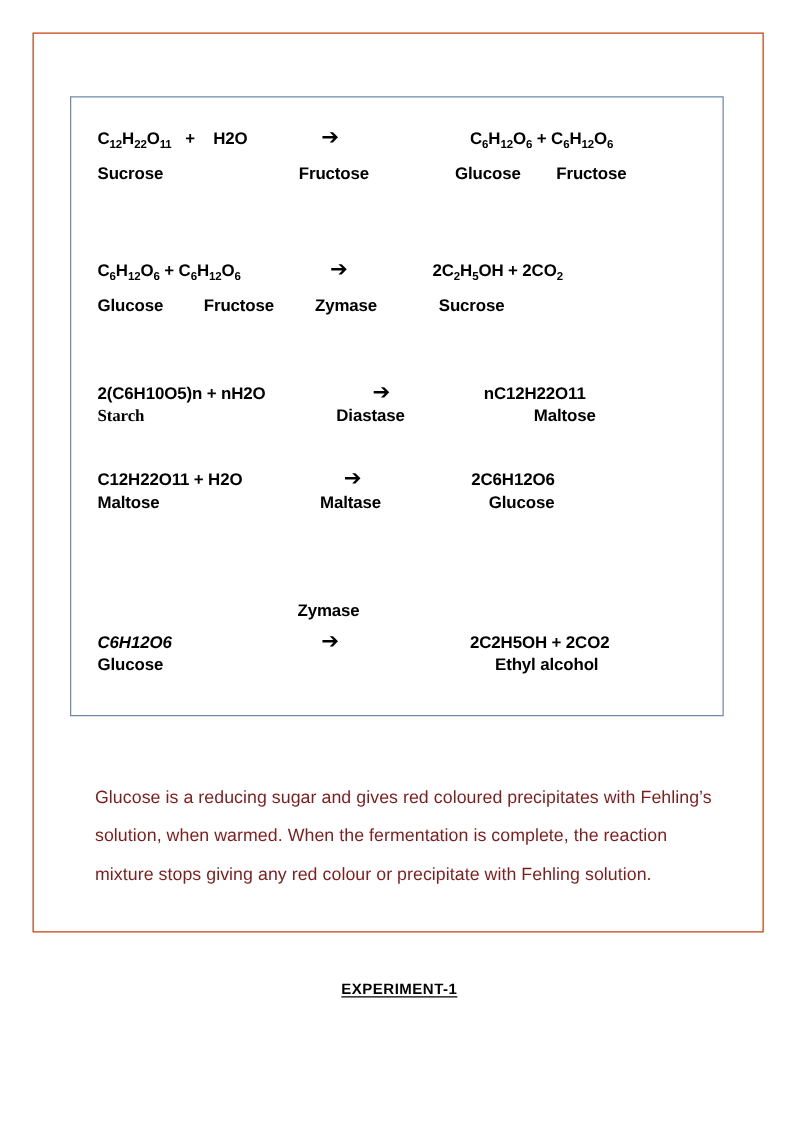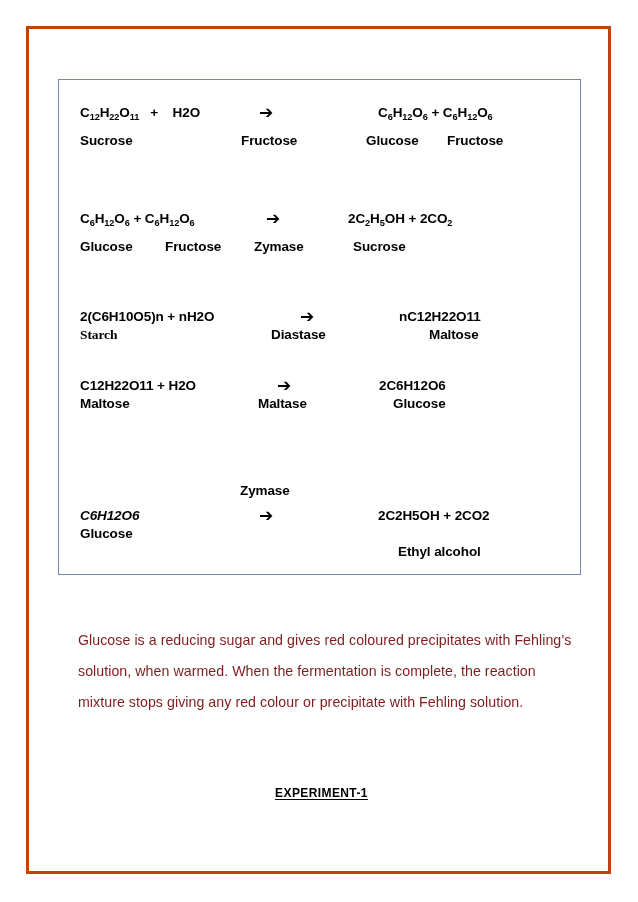--- a/index.html
+++ b/index.html
@@ -14,22 +14,22 @@
     color: #000000;
     -webkit-font-smoothing: antialiased;
   }
 
   
   .page {
     position: absolute;
     left: 26px;
     top: 26px;
     width: 585px;
-    height: 848px;
-    border: 3px solid #c2410c;
+    height: 720px;
+    border: 1px solid #c2410c;
     box-sizing: border-box;
     background: #ffffff;
   }
 
   
   .reaction-box {
     position: absolute;
     left: 29px;          
     top: 50px;           
     width: 523px;        
@@ -122,42 +122,42 @@
       <div class="arrow" style="left:207px; top:130px;">➔</div>
       <div class="t" style="left:289px; top:131px;">2C<sub>2</sub>H<sub>5</sub>OH + 2CO<sub>2</sub></div>
 
       <div class="t" style="left:21px;  top:159px;">Glucose</div>
       <div class="t" style="left:106px; top:159px;">Fructose</div>
       <div class="t" style="left:195px; top:159px;">Zymase</div>
       <div class="t" style="left:294px; top:159px;">Sucrose</div>
 
       <div class="t" style="left:21px;  top:229px;">2(C6H10O5)n + nH2O</div>
       <div class="arrow" style="left:241px; top:228px;">➔</div>
-      <div class="t" style="left:330px; top:229px;margin-left:10px;">nC12H22O11</div>
+      <div class="t" style="left:330px; top:229px;">nC12H22O11</div>
 
       <div class="t" style="left:21px;  top:247px;font-family:Liberation Serif, serif;">Starch</div>
       <div class="t" style="left:212px; top:247px;">Diastase</div>
       <div class="t" style="left:370px; top:247px;">Maltose</div>
 
       <div class="t" style="left:21px;  top:298px;">C12H22O11 + H2O</div>
       <div class="arrow" style="left:218px; top:297px;">➔</div>
       <div class="t" style="left:320px; top:298px;">2C6H12O6</div>
 
       <div class="t" style="left:21px;  top:316px;">Maltose</div>
       <div class="t" style="left:199px; top:316px;">Maltase</div>
       <div class="t" style="left:334px; top:316px;">Glucose</div>
 
       <div class="t" style="left:181px; top:403px;">Zymase</div>
 
       <div class="t" style="left:21px;  top:428px;font-style:italic;">C6H12O6</div>
       <div class="arrow" style="left:200px; top:427px;">➔</div>
       <div class="t" style="left:319px; top:428px;">2C2H5OH + 2CO2</div>
 
       <div class="t" style="left:21px;  top:446px;">Glucose</div>
-      <div class="t" style="left:319px; top:464px;padding-left:20px;">Ethyl alcohol</div>
+      <div class="t" style="left:319px; top:446px;padding-left:20px;">Ethyl alcohol</div>
 
     </div>
   </div>
 
   <div class="para">Glucose is a reducing sugar and gives red coloured precipitates with Fehling’s solution, when warmed. When the fermentation is complete, the reaction mixture stops giving any red colour or precipitate with Fehling solution.</div>
 
   <div class="exp-title">
     <span>EXPERIMENT-1</span>
   </div>
 

